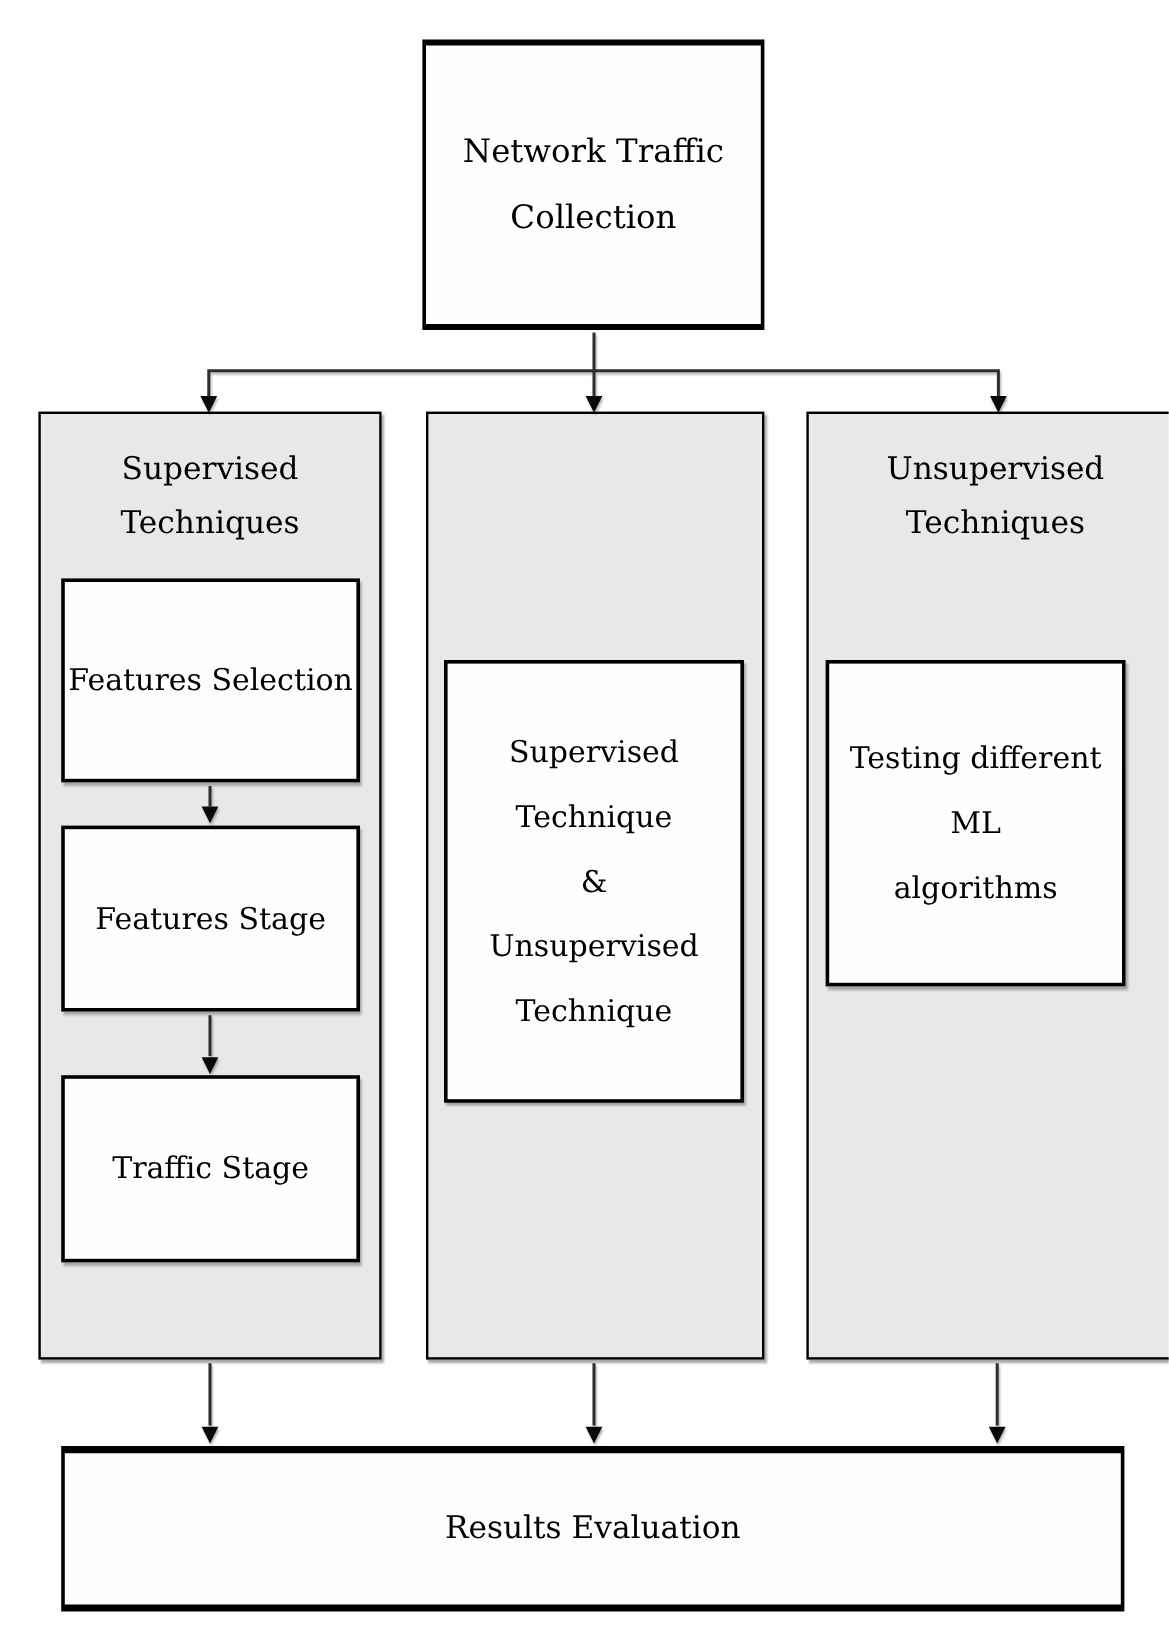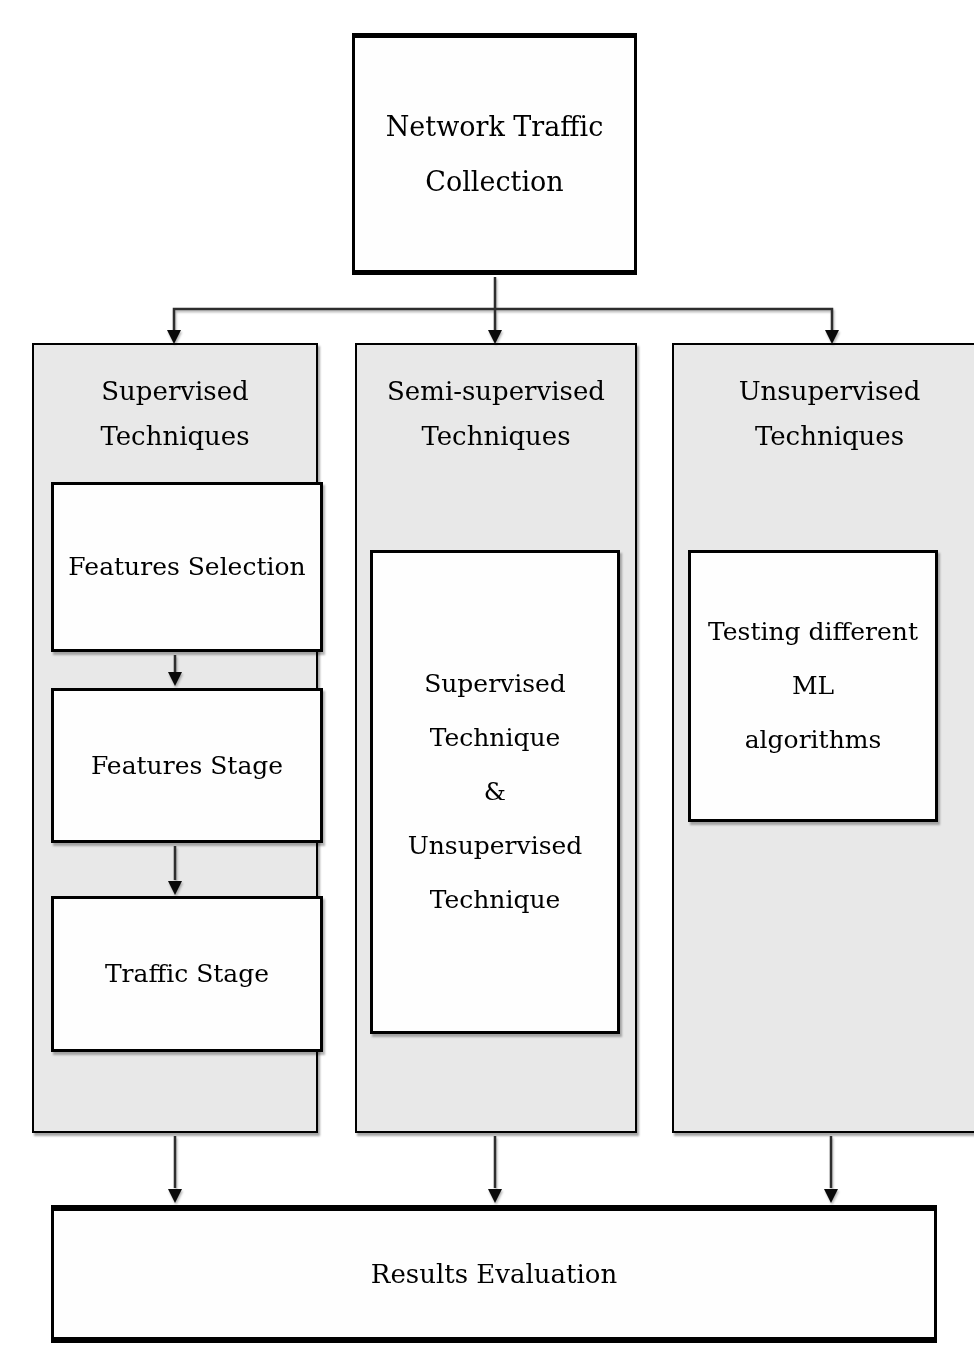--- a/index.html
+++ b/index.html
@@ -64,25 +64,25 @@
 
   
   .inner-box {
     position: absolute;
     background: var(--box_bg);
     border: 3px solid var(--border);
     box-shadow: 2px 3px 2px rgba(0,0,0,0.3);
     display: flex; align-items: center; justify-content: center;
     font-size: 25px; line-height: 54px;
   }
-  .col-0 .inner-box { left: 17px; width: 272px; }
+  .col-0 .inner-box { left: 17px; width: 249px; }
   .box-features { top: 137px; height: 170px; }
   .box-training { top: 343px; height: 155px; }
   .box-testing  { top: 551px; height: 156px; }
-  .box-semi     { left: 13px; width: 250px; top: 205px; height: 484px; }
+  .box-semi     { left: 13px; width: 250px; top: 205px; height: 369px; }
   .box-ml       { left: 14px; width: 250px; top: 205px; height: 272px; }
 
   
   .bottom-box {
     position: absolute;
     left: 51px; top: 1205px;
     width: 886px; height: 138px;
     background: var(--box_bg);
     border: 3px solid var(--border);
     border-top-width: 6px;
@@ -145,22 +145,20 @@
     </div>
     <div class="inner-box box-training">
       <span class="label">Features Stage</span>
     </div>
     <div class="inner-box box-testing">
       <span class="label">Traffic Stage</span>
     </div>
   </div>
 
   <div class="column col-1">
-    <div class="col-title label">Semi-supervised
-Techniques</div>
     <div class="inner-box box-semi">
       <span class="label">Supervised
 Technique
 &amp;
 Unsupervised
 Technique</span>
     </div>
   </div>
 
   <div class="column col-2">

